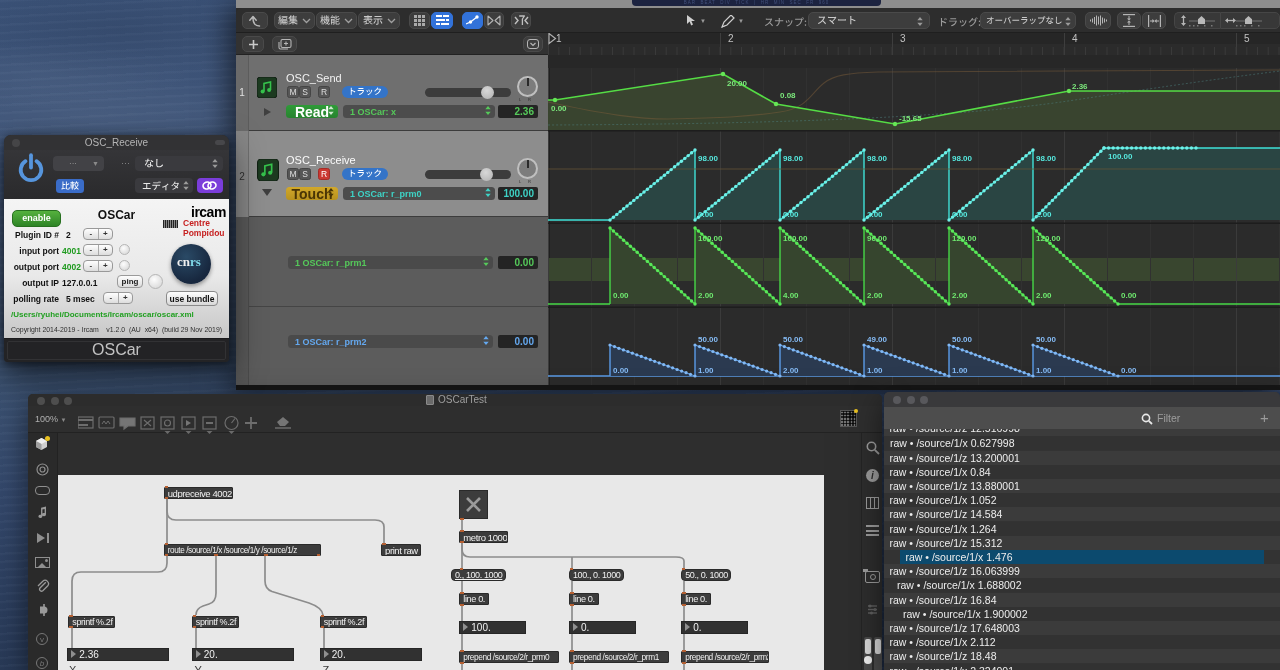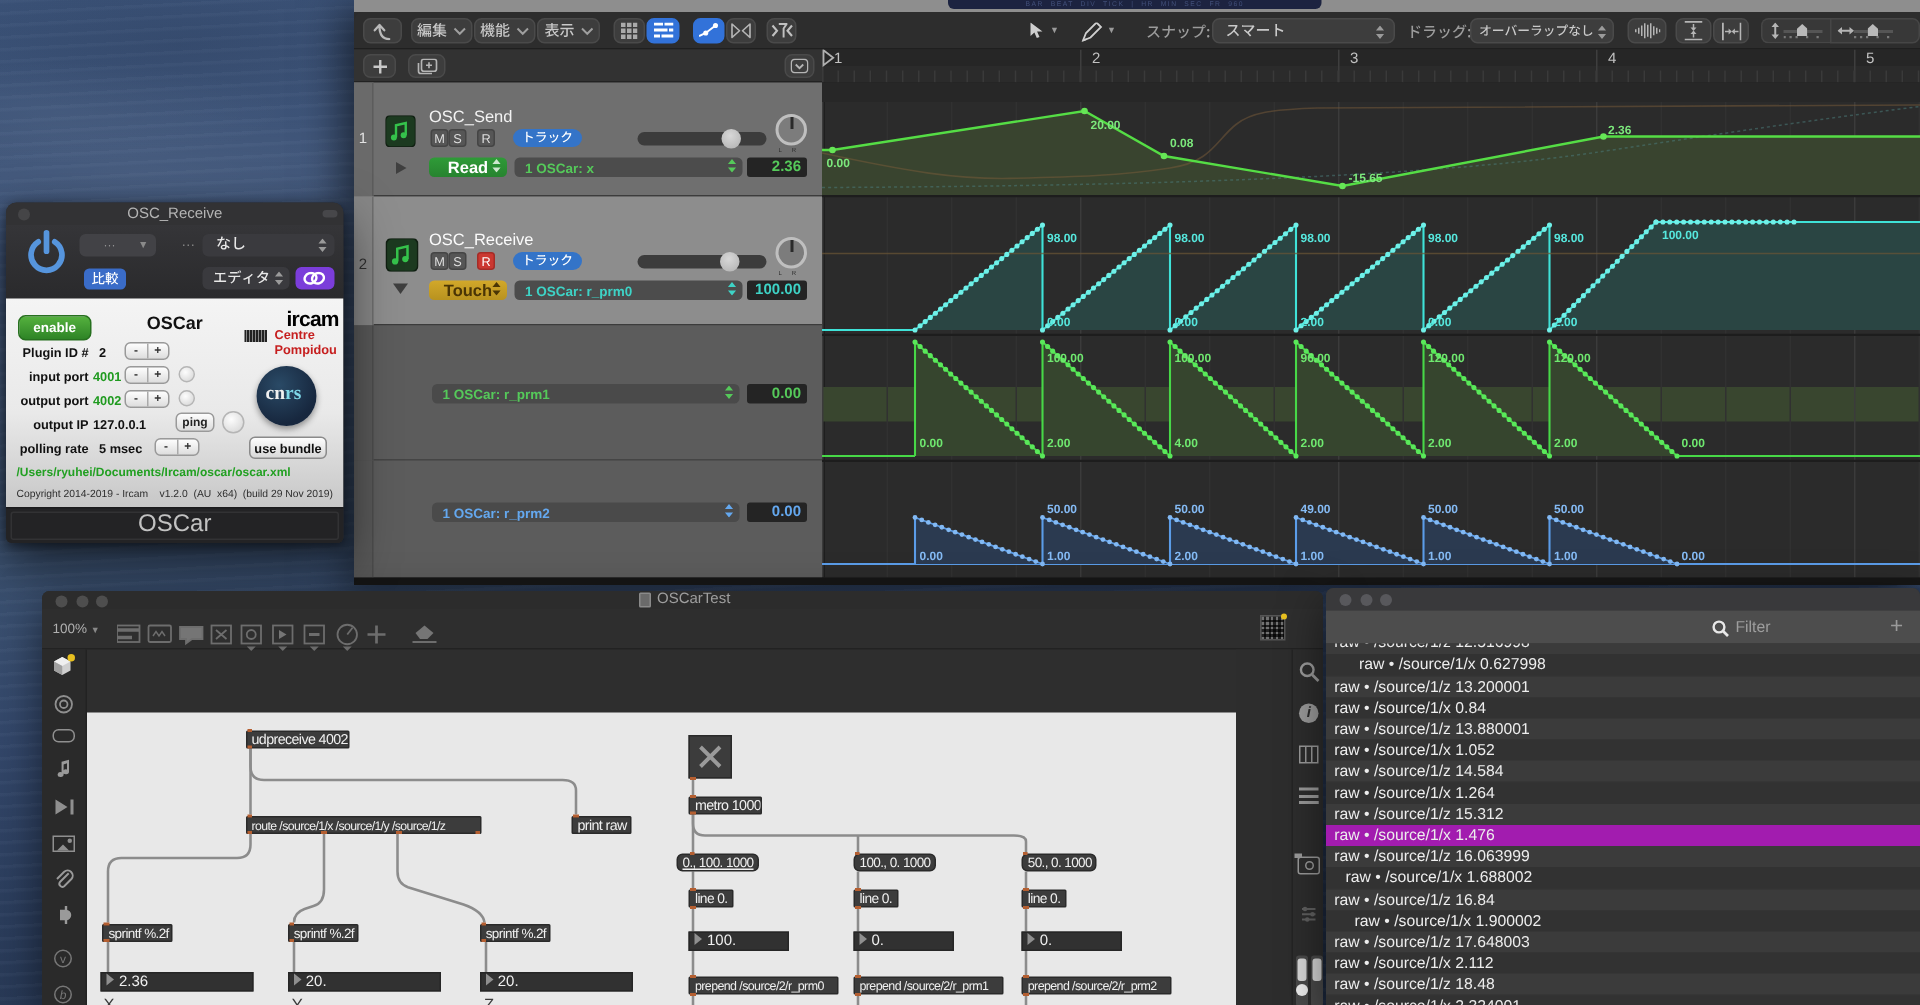--- a/index.html
+++ b/index.html
@@ -29,21 +29,21 @@
 #logic-bottom { left:0; top:385px; width:1044px; height:5px; background:#161616; }
 
 .tbtn { position:absolute; white-space:nowrap; background:#3d3d3d; border:1px solid #4a4a4a; border-radius:5px; color:#c9c9c9; font-size:10px; display:flex; align-items:center; justify-content:center; }
 .tbtn.blue { background:#3272d9; border-color:#3272d9; color:#fff; }
 .msr { width:12px; height:12px; background:#565656; border:1px solid #454545; border-radius:2.5px; color:#dedede; font-size:8.5px; display:flex; align-items:center; justify-content:center; }
 .trackbtn { width:46px; height:12px; background:#3474c8; border-radius:6px; color:#fff; font-size:8.5px; display:flex; align-items:center; justify-content:center; }
 .vslider { width:86px; height:9px; background:#3c3c3c; border-radius:5px; }
 .vknob { position:absolute; top:-2px; width:13px; height:13px; border-radius:50%; background:radial-gradient(circle at 45% 35%, #d8d8d8, #b0b0b0); }
 .panknob { width:21px; height:21px; border-radius:50%; background:#7c7c7c; border:2px solid #bfbfbf; }
 .panline { position:absolute; left:8px; top:0px; width:1.8px; height:8px; background:#2a2a2a; }
-.readbtn { width:52px; height:13px; background:linear-gradient(#2f9b38,#27832f); border-radius:3.5px; color:#fff; font-size:11px; font-weight:bold; display:flex; align-items:center; justify-content:center;text-align:right; }
+.readbtn { width:52px; height:13px; background:linear-gradient(#2f9b38,#27832f); border-radius:3.5px; color:#fff; font-size:14px; font-weight:bold; display:flex; align-items:center; justify-content:center;text-align:right; }
 .updn { position:absolute; right:4px; font-size:8px; font-weight:normal; }
 
 .pdrop { height:13px; background:#4c4c4c; border-radius:3.5px; font-size:9px; font-weight:bold; display:flex; align-items:center; padding-left:7px; }
 .pval { width:40px; height:13px; background:#242424; border-radius:2px; font-size:10px; font-weight:bold; display:flex; align-items:center; justify-content:flex-end; padding-right:4px; }
 .lbl { color:#111; font-size:8.5px; font-weight:bold; text-align:right; }
 .val { color:#111; font-size:8.5px; font-weight:bold; }
 .stepper { width:30px; height:12px; background:linear-gradient(#fefefe,#ddd); border:1px solid #999; border-radius:4px; display:flex; }
 .stepper span { flex:1; text-align:center; font-size:8px; font-weight:bold; color:#333; line-height:10px; }
 .stepper span:first-child { border-right:1px solid #aaa; }
 .led { width:11px; height:11px; border-radius:50%; background:radial-gradient(circle at 40% 35%, #fdfdfd, #d2d2d2); border:1px solid #b5b5b5; }
@@ -1344,21 +1344,21 @@
       <div class="abs" style="left:624.2px;top:128.7px;width:3.5px;height:2px;background:#b55f31;"></div>
       <div class="mnum abs" style="left:401.3px;top:145.8px;width:67px;height:13px;"><span class="tri"></span>100.</div>
       <div class="mnum abs" style="left:511px;top:145.8px;width:67px;height:13px;"><span class="tri"></span>0.</div>
       <div class="mnum abs" style="left:623.2px;top:145.8px;width:67px;height:13px;"><span class="tri"></span>0.</div>
       <div class="mbox abs" style="left:401.3px;top:175.6px;width:100px;height:12px;border-radius:1px;font-size:8.3px;">prepend /source/2/r_prm0</div>
       <div class="abs" style="left:402.3px;top:174.6px;width:3.5px;height:2px;background:#b55f31;"></div>
       <div class="abs" style="left:402.3px;top:186.6px;width:3.5px;height:2px;background:#b55f31;"></div>
       <div class="mbox abs" style="left:511px;top:175.6px;width:100px;height:12px;border-radius:1px;font-size:8.3px;">prepend /source/2/r_prm1</div>
       <div class="abs" style="left:512px;top:174.6px;width:3.5px;height:2px;background:#b55f31;"></div>
       <div class="abs" style="left:512px;top:186.6px;width:3.5px;height:2px;background:#b55f31;"></div>
-      <div class="mbox abs" style="left:623.2px;top:175.6px;width:100px;height:12px;border-radius:1px;font-size:8.3px;">prepend /source/2/r_prm2</div>
+      <div class="mbox abs" style="left:623.2px;top:175.6px;width:88px;height:12px;border-radius:1px;font-size:8.3px;">prepend /source/2/r_prm2</div>
       <div class="abs" style="left:624.2px;top:174.6px;width:3.5px;height:2px;background:#b55f31;"></div>
       <div class="abs" style="left:624.2px;top:186.6px;width:3.5px;height:2px;background:#b55f31;"></div>
       <div class="mbox abs" style="left:401.3px;top:226.4px;width:81px;height:12px;border-radius:1px;font-size:9px;">udpsend 127.0.0.1 4001</div>
       <div class="abs" style="left:402.3px;top:225.4px;width:3.5px;height:2px;background:#b55f31;"></div>
     </div>
 
   <div class="abs" style="left:796px;top:39px;width:58px;height:237px;background:#2d2d2d;color:#9a9a9a;">
     <div class="abs" style="left:37px;top:0;width:1px;height:237px;background:#242424;"></div>
     <svg class="abs" style="left:42px;top:8px;" width="14" height="14" viewBox="0 0 14 14">
         <circle cx="5.5" cy="5.5" r="4.2" fill="none" stroke="#9a9a9a" stroke-width="1.6"></circle>
@@ -1406,29 +1406,29 @@
       <svg class="abs" style="left:257px;top:5.5px;" width="12" height="12" viewBox="0 0 12 12">
         <circle cx="5" cy="5" r="3.6" fill="none" stroke="#e8e8e8" stroke-width="1.6"></circle>
         <line x1="7.8" y1="7.8" x2="11" y2="11" stroke="#e8e8e8" stroke-width="1.8"></line>
       </svg>
       <div class="abs" style="left:273px;top:5px;color:#9e9e9e;font-size:10.5px;">Filter</div>
       <div class="abs" style="left:376px;top:2px;color:#9a9a9a;font-size:15px;">+</div>
     </div>
     <div class="abs" style="left:0;top:37px;width:396px;height:7.3px;background:#3b3b3b;overflow:hidden;">
       <div style="position:absolute;left:5.5px;top:-7px;color:#ededed;font-size:10.5px;">raw • /source/1/z 12.516998</div>
     </div>
-    <div class="abs" style="left:0;top:44.3px;width:396px;height:14.2px;background:#323232;color:#ededed;font-size:10.5px;line-height:14.2px;padding-left:22px;">raw • /source/1/x 0.627998</div>
+    <div class="abs" style="left:0;top:44.3px;width:396px;height:14.2px;background:#323232;color:#ededed;font-size:10.5px;line-height:14.2px;padding-left:6px;">raw • /source/1/x 0.627998</div>
     <div class="abs" style="left:0;top:58.5px;width:396px;height:14.2px;background:#3b3b3b;color:#ededed;font-size:10.5px;line-height:14.2px;padding-left:5.5px;">raw • /source/1/z 13.200001</div>
     <div class="abs" style="left:0;top:72.7px;width:396px;height:14.2px;background:#323232;color:#ededed;font-size:10.5px;line-height:14.2px;padding-left:5.5px;">raw • /source/1/x 0.84</div>
     <div class="abs" style="left:0;top:86.9px;width:396px;height:14.2px;background:#3b3b3b;color:#ededed;font-size:10.5px;line-height:14.2px;padding-left:5.5px;">raw • /source/1/z 13.880001</div>
     <div class="abs" style="left:0;top:101.1px;width:396px;height:14.2px;background:#323232;color:#ededed;font-size:10.5px;line-height:14.2px;padding-left:5.5px;">raw • /source/1/x 1.052</div>
     <div class="abs" style="left:0;top:115.3px;width:396px;height:14.2px;background:#3b3b3b;color:#ededed;font-size:10.5px;line-height:14.2px;padding-left:5.5px;">raw • /source/1/z 14.584</div>
     <div class="abs" style="left:0;top:129.5px;width:396px;height:14.2px;background:#323232;color:#ededed;font-size:10.5px;line-height:14.2px;padding-left:5.5px;">raw • /source/1/x 1.264</div>
     <div class="abs" style="left:0;top:143.7px;width:396px;height:14.2px;background:#3b3b3b;color:#ededed;font-size:10.5px;line-height:14.2px;padding-left:5.5px;">raw • /source/1/z 15.312</div>
-    <div class="abs" style="left:0;top:157.9px;width:396px;height:14.2px;background:#a21caf;color:#ededed;font-size:10.5px;line-height:14.2px;padding-left:5.5px;">raw • /source/1/x 1.476</div>
+    <div class="abs" style="left:16px;top:157.9px;width:364px;height:14.2px;background:#0c4a6e;color:#ededed;font-size:10.5px;line-height:14.2px;padding-left:5.5px;">raw • /source/1/x 1.476</div>
     <div class="abs" style="left:0;top:172.1px;width:396px;height:14.2px;background:#3b3b3b;color:#ededed;font-size:10.5px;line-height:14.2px;padding-left:5.5px;">raw • /source/1/z 16.063999</div>
     <div class="abs" style="left:0;top:186.3px;width:396px;height:14.2px;background:#323232;color:#ededed;font-size:10.5px;line-height:14.2px;padding-left:13px;">raw • /source/1/x 1.688002</div>
     <div class="abs" style="left:0;top:200.5px;width:396px;height:14.2px;background:#3b3b3b;color:#ededed;font-size:10.5px;line-height:14.2px;padding-left:5.5px;">raw • /source/1/z 16.84</div>
     <div class="abs" style="left:0;top:214.7px;width:396px;height:14.2px;background:#323232;color:#ededed;font-size:10.5px;line-height:14.2px;padding-left:19px;">raw • /source/1/x 1.900002</div>
     <div class="abs" style="left:0;top:228.9px;width:396px;height:14.2px;background:#3b3b3b;color:#ededed;font-size:10.5px;line-height:14.2px;padding-left:5.5px;">raw • /source/1/z 17.648003</div>
     <div class="abs" style="left:0;top:243.1px;width:396px;height:14.2px;background:#323232;color:#ededed;font-size:10.5px;line-height:14.2px;padding-left:5.5px;">raw • /source/1/x 2.112</div>
     <div class="abs" style="left:0;top:257.3px;width:396px;height:14.2px;background:#3b3b3b;color:#ededed;font-size:10.5px;line-height:14.2px;padding-left:5.5px;">raw • /source/1/z 18.48</div>
     <div class="abs" style="left:0;top:271.5px;width:396px;height:14.2px;background:#323232;color:#ededed;font-size:10.5px;line-height:14.2px;padding-left:5.5px;">raw • /source/1/x 2.324001</div>
   </div>
 

